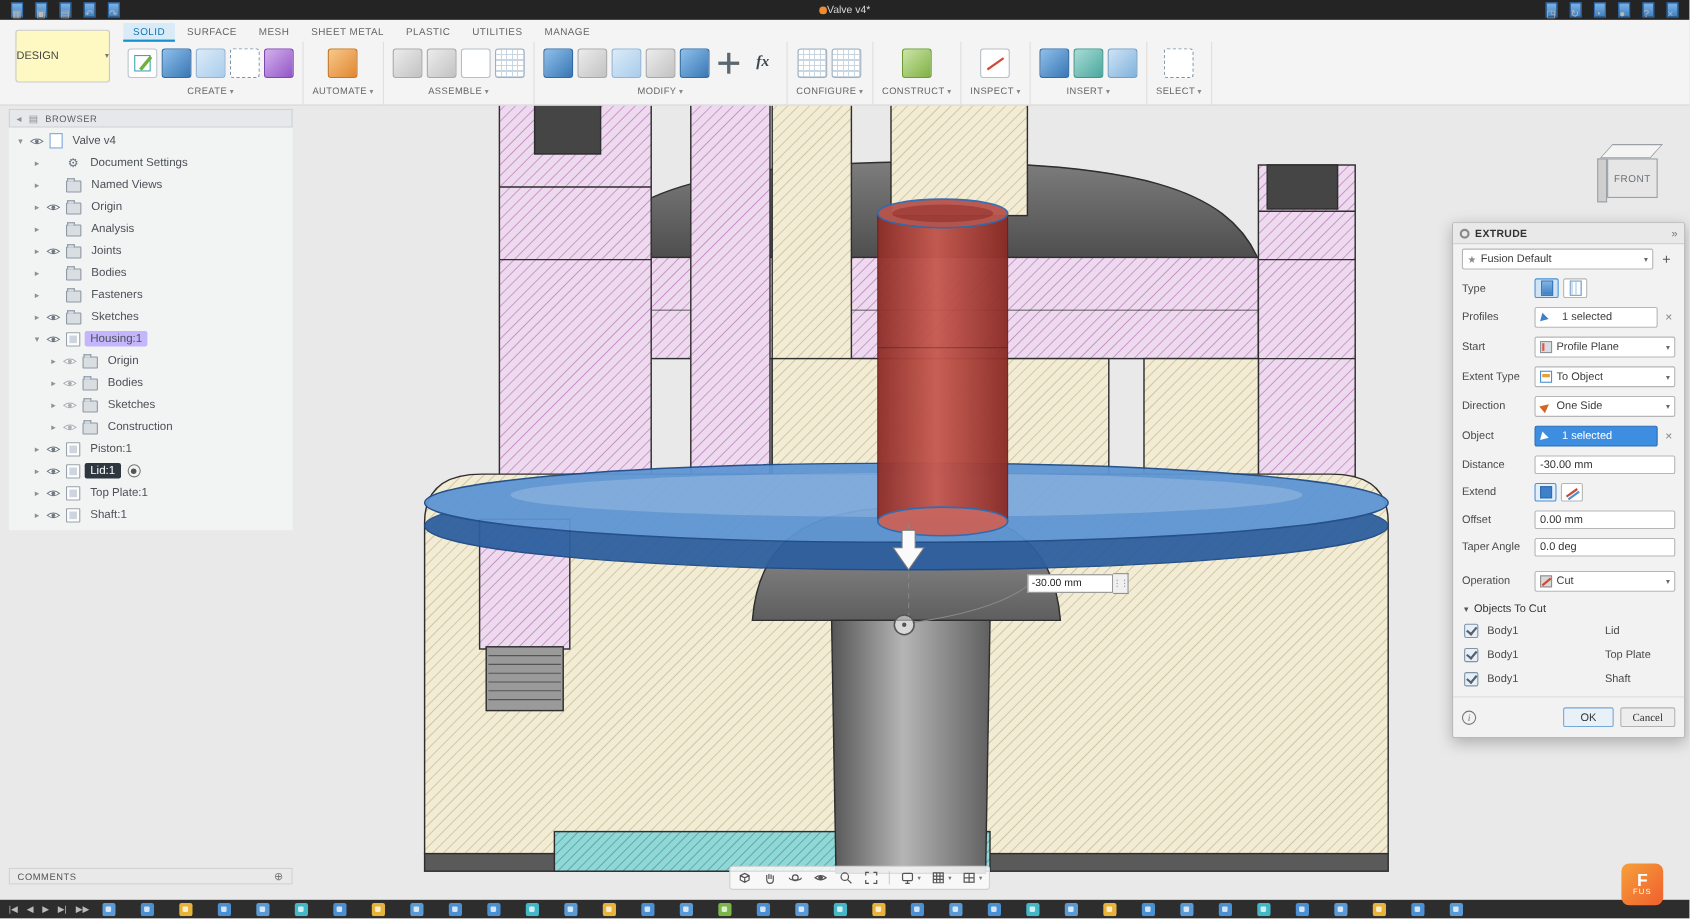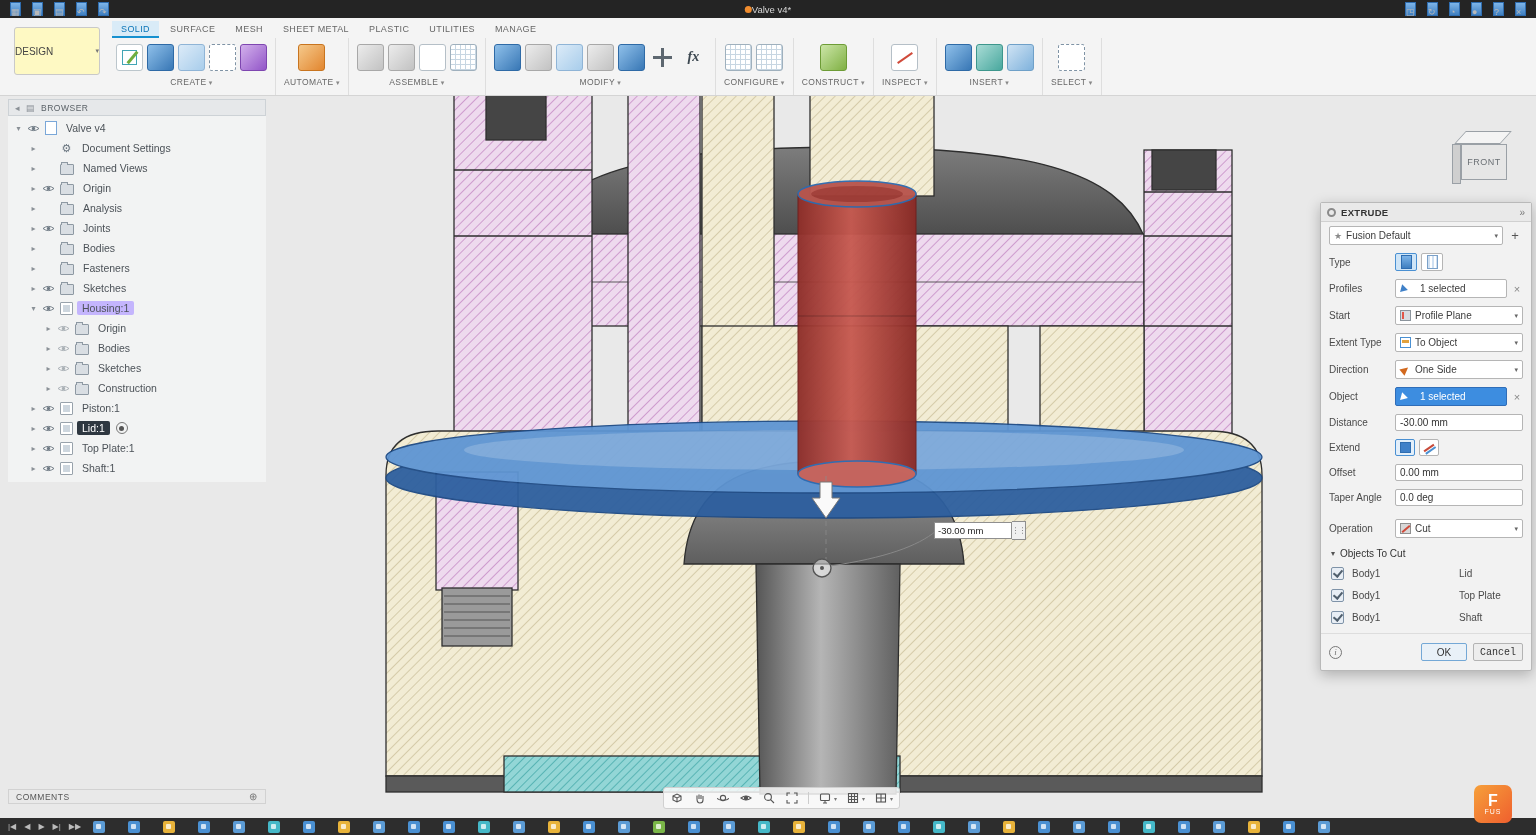--- a/index.html
+++ b/index.html
@@ -167,21 +167,21 @@
   .cb.on::after{content:"";position:absolute;left:3px;top:0;width:4px;height:7px;border:solid #51606e;
     border-width:0 2px 2px 0;transform:rotate(40deg)}
   .otc-body{width:58px}
   .otc-comp{margin-left:auto;width:60px;text-align:left}
   .dlg-footer{display:flex;align-items:center;gap:6px;padding:9px 8px;border-top:1px solid #ddd;margin-top:5px}
   .info-ic{width:13px;height:13px;border:1.5px solid #777;border-radius:50%;color:#777;font-size:9px;display:flex;
     align-items:center;justify-content:center;font-family:"Liberation Serif",serif;font-style:italic;box-sizing:border-box;cursor:pointer}
   .okbtn{margin-left:auto;width:46px;height:18px;font-size:10px;background:#e9f1f8;border:1px solid #74a8d6;
     border-radius:2px;color:#333;cursor:pointer;font-family:"Liberation Sans",sans-serif}
   .cancelbtn{width:50px;height:18px;font-size:10px;background:#ededed;border:1px solid #b3b3b3;border-radius:2px;
-    color:#333;cursor:pointer;font-family:Liberation Mono, monospace}
+    color:#333;cursor:pointer;font-family:Liberation Serif, serif}
 
   
   #timeline{position:absolute;left:0;bottom:0;width:1536px;height:17px;background:#2d2d2d;display:flex;
     align-items:center;z-index:20;padding:0 8px;box-sizing:border-box}
   #tl-controls{display:flex;gap:8px;color:#bbb;font-size:8px}
   .tl-ctl{cursor:pointer;white-space:nowrap}
   #tl-feats{display:flex;gap:23px;flex:1;margin-left:12px;align-items:center;overflow:hidden}
   .feat{width:12px;height:12px;border-radius:2px;position:relative;flex:none;cursor:pointer}
   .feat::after{content:"";position:absolute;left:3px;top:3px;width:5px;height:5px;background:rgba(255,255,255,.75);border-radius:1px}
 

